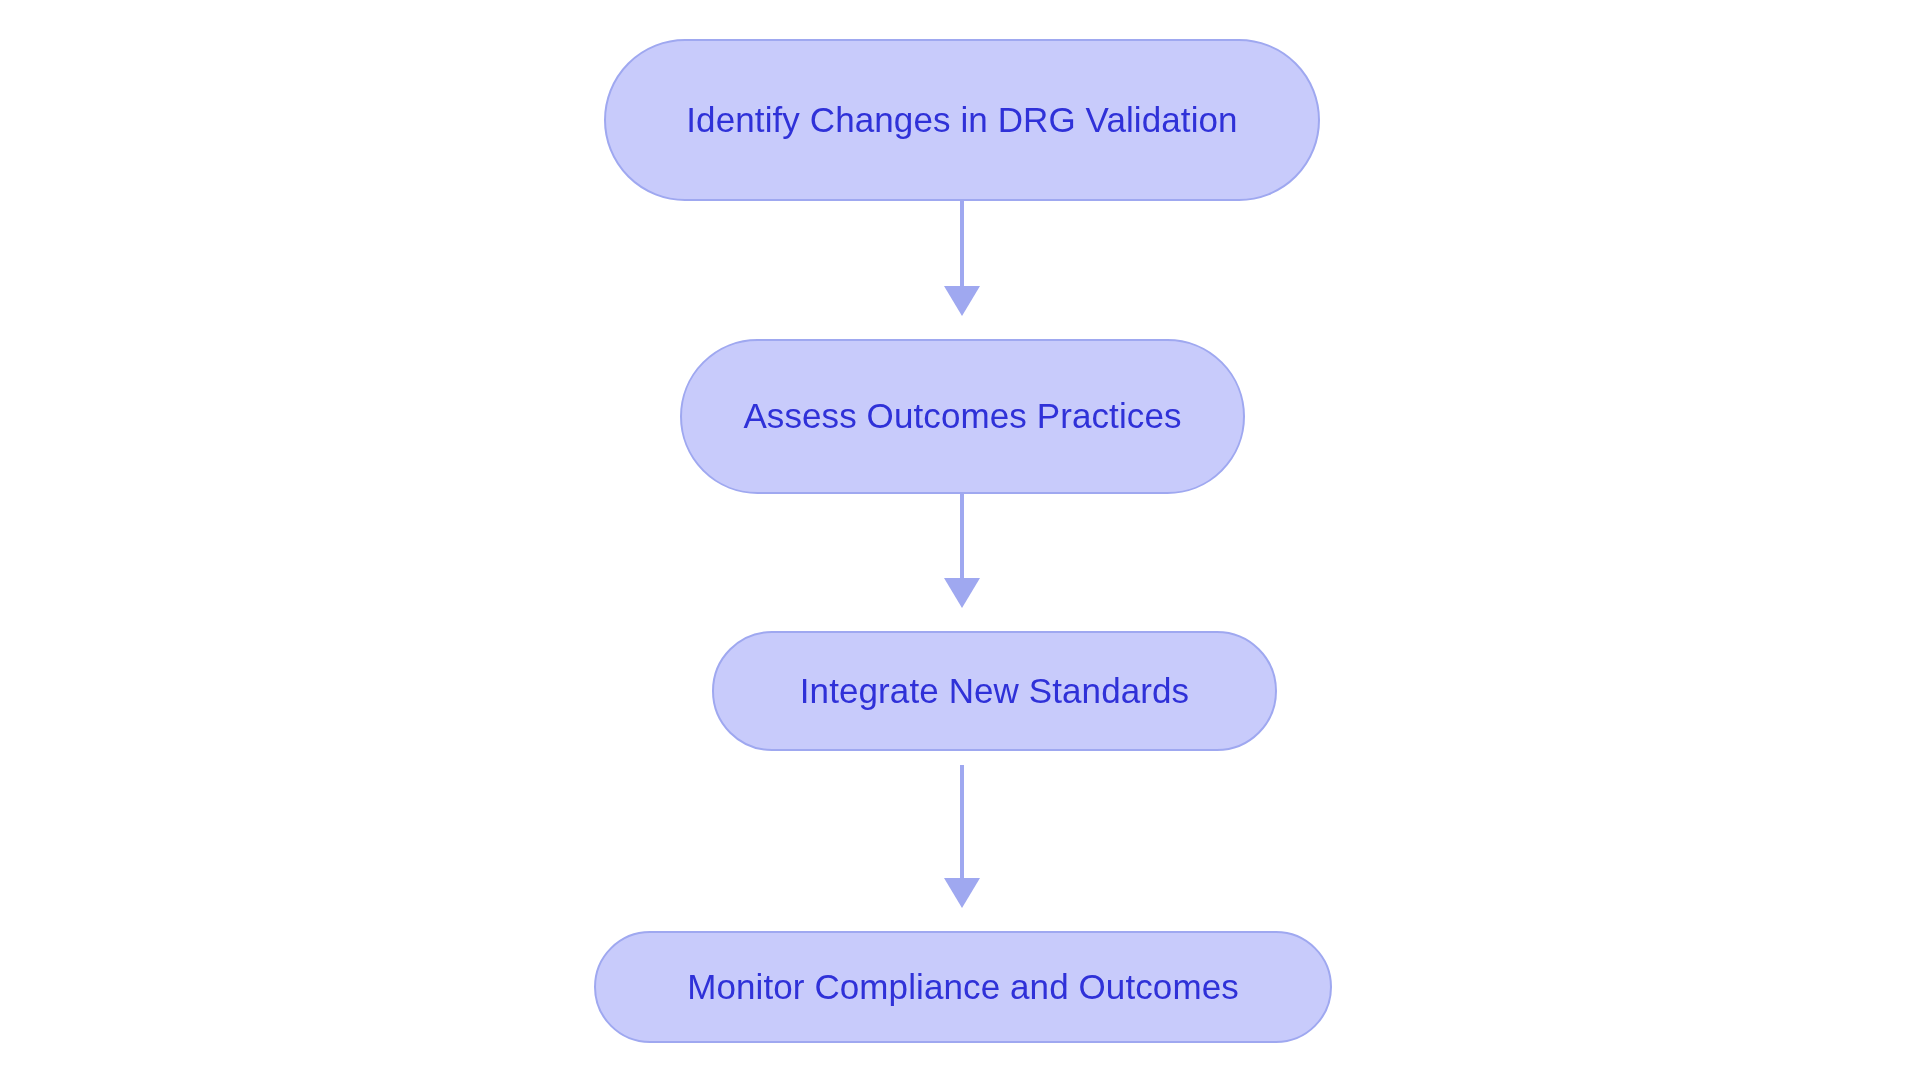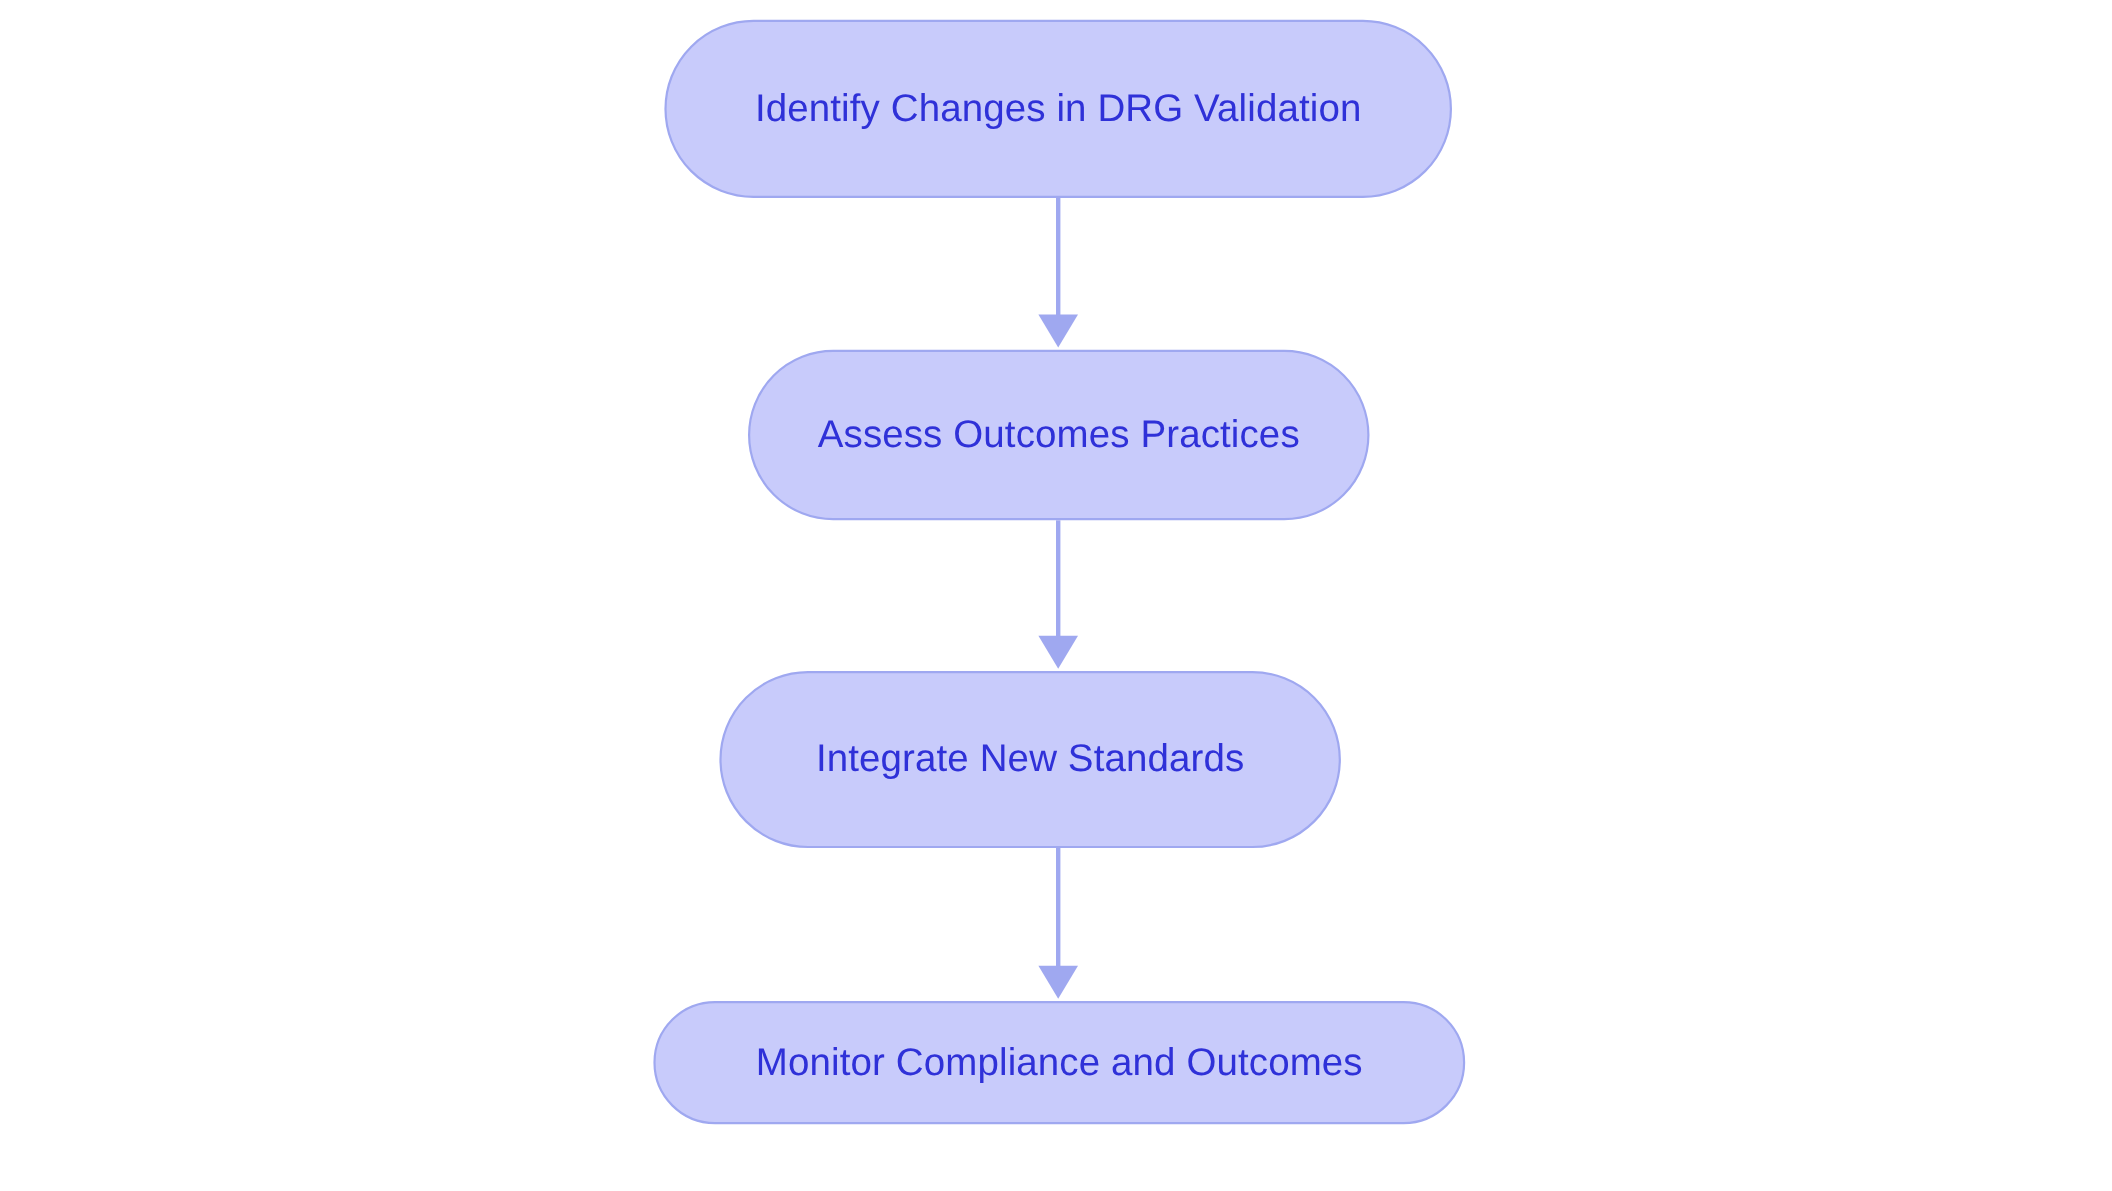--- a/index.html
+++ b/index.html
@@ -34,25 +34,26 @@
     align-items: center;
     justify-content: center;
     text-align: center;
     color: #2f31d8;
     font-size: 35px;
     font-weight: 400;
     letter-spacing: 0.1px;
     line-height: 1.15;
     white-space: nowrap;
     user-select: none;
+    margin-top: 21px;
   }
 
   #node-0 { left: 604px;  top: 18px;   width: 716px; height: 162px; }
   #node-1 { left: 680px;  top: 318px;  width: 565px; height: 155px; }
-  #node-2 { left: 654px;  top: 610px;  width: 565px; height: 161px; }
+  #node-2 { left: 712px;  top: 610px;  width: 565px; height: 120px; }
   #node-3 { left: 594px;  top: 910px;  width: 738px; height: 112px; text-align: right; }
 
   
   .flow-connector {
     position: absolute;
     left: 0;
     top: 0;
     width: 1920px;
     height: 1083px;
     pointer-events: none;

